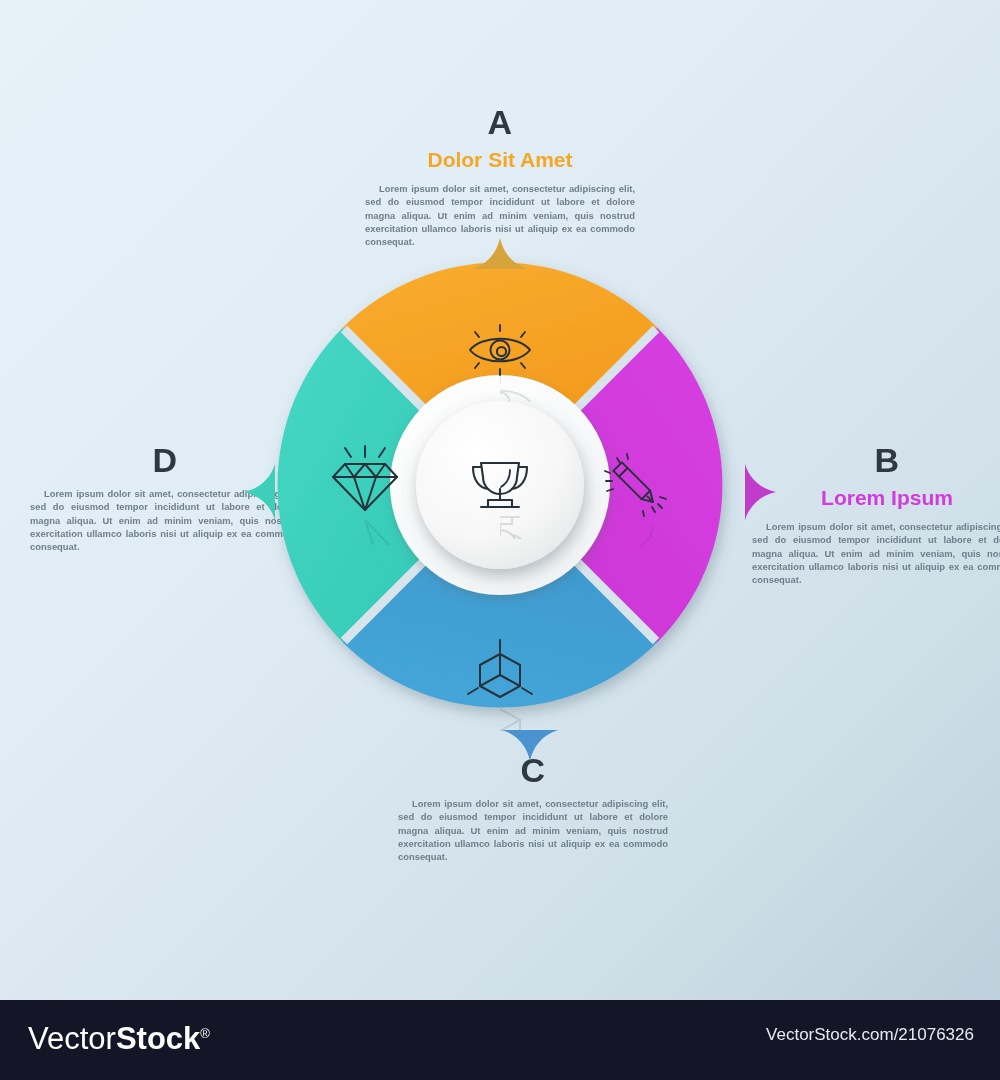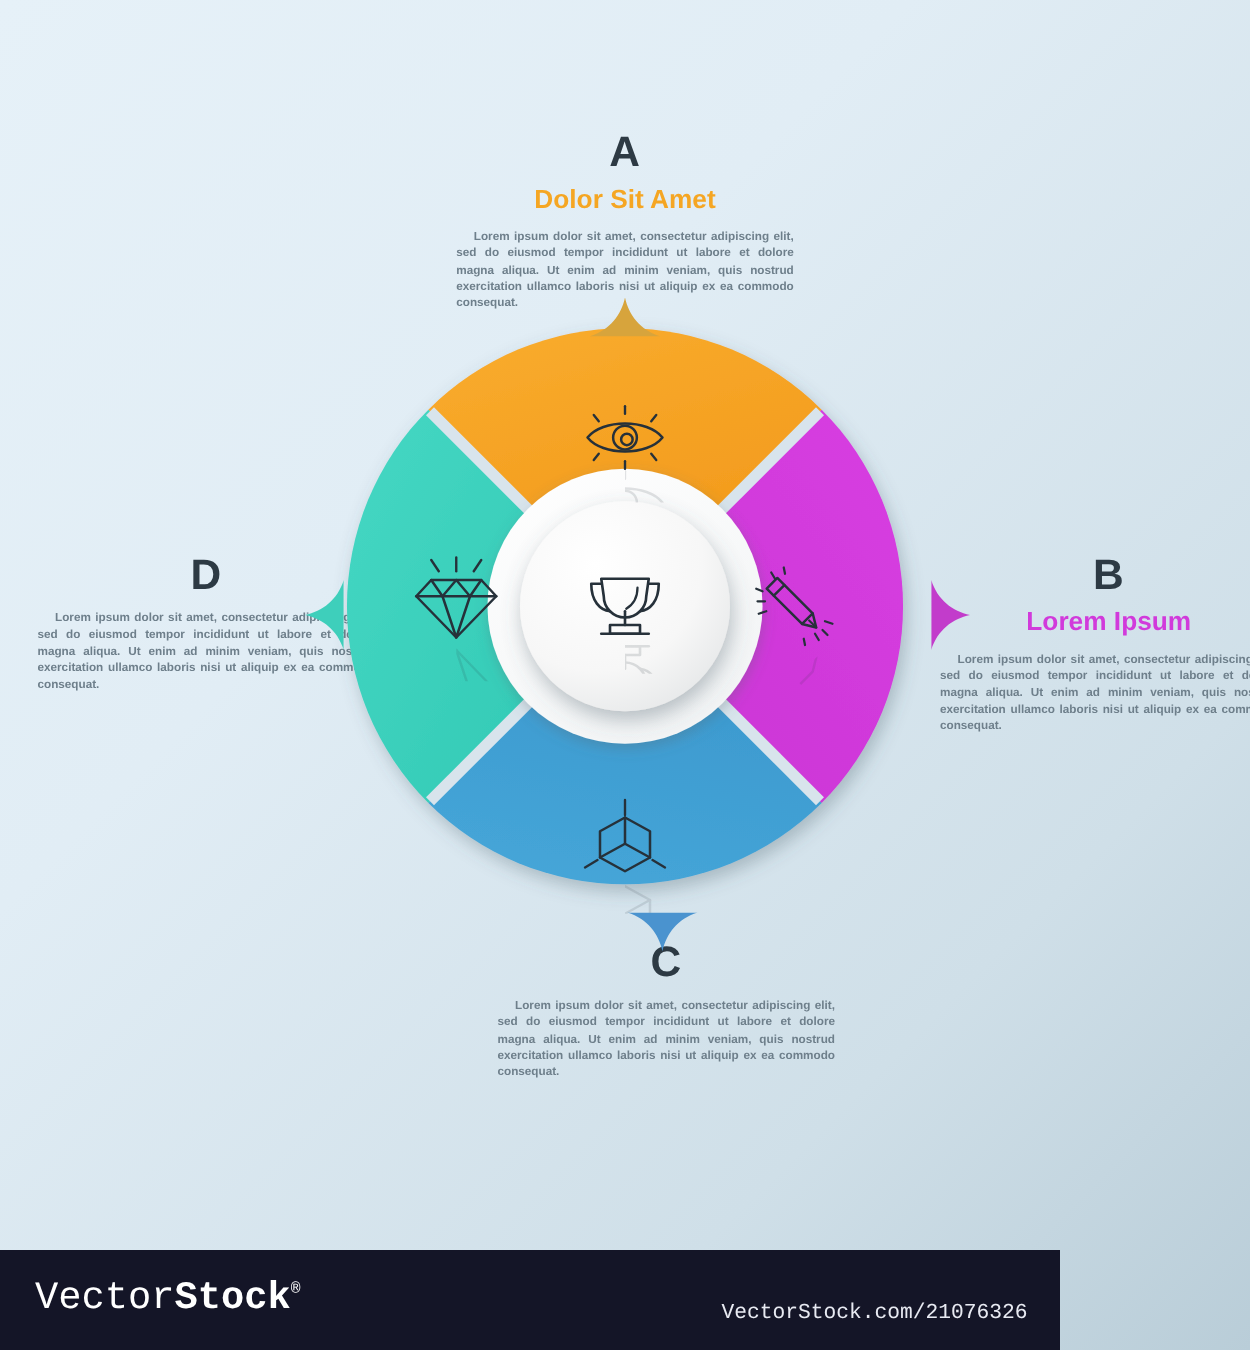--- a/index.html
+++ b/index.html
@@ -66,41 +66,40 @@
   #wheel svg { display: block; overflow: visible; }
 
   
   .arrow { position: absolute; }
 
   
   #footer {
     position: absolute;
     left: 0;
     bottom: 0;
-    width: 848px;
+    width: 1000px;
     height: 80px;
     background: #141527;
-    font-family: Liberation Mono, monospace;
   }
   #brand {
     position: absolute;
     left: 28px;
     top: 23px;
     font-size: 31px;
     color: #ffffff;
     line-height: 1;
     white-space: nowrap;
   }
   #brand .thin { font-weight: 300; }
   #brand .bold { font-weight: bold; }
   #brand .reg { font-size: 13px; vertical-align: super; font-weight: normal; }
   #stock-url {
     position: absolute;
     right: 26px;
-    top: 42px;
+    top: 26px;
     font-size: 17px;
     color: #e8eaf2;
     line-height: 1;
     white-space: nowrap;
   }
 </style>
 </head>
 <body>
 
 <div id="stage" style="background: linear-gradient(135deg, rgb(230, 241, 248) 0%, rgb(225, 237, 245) 35%, rgb(207, 223, 232) 75%, rgb(185, 205, 216) 100%);">

